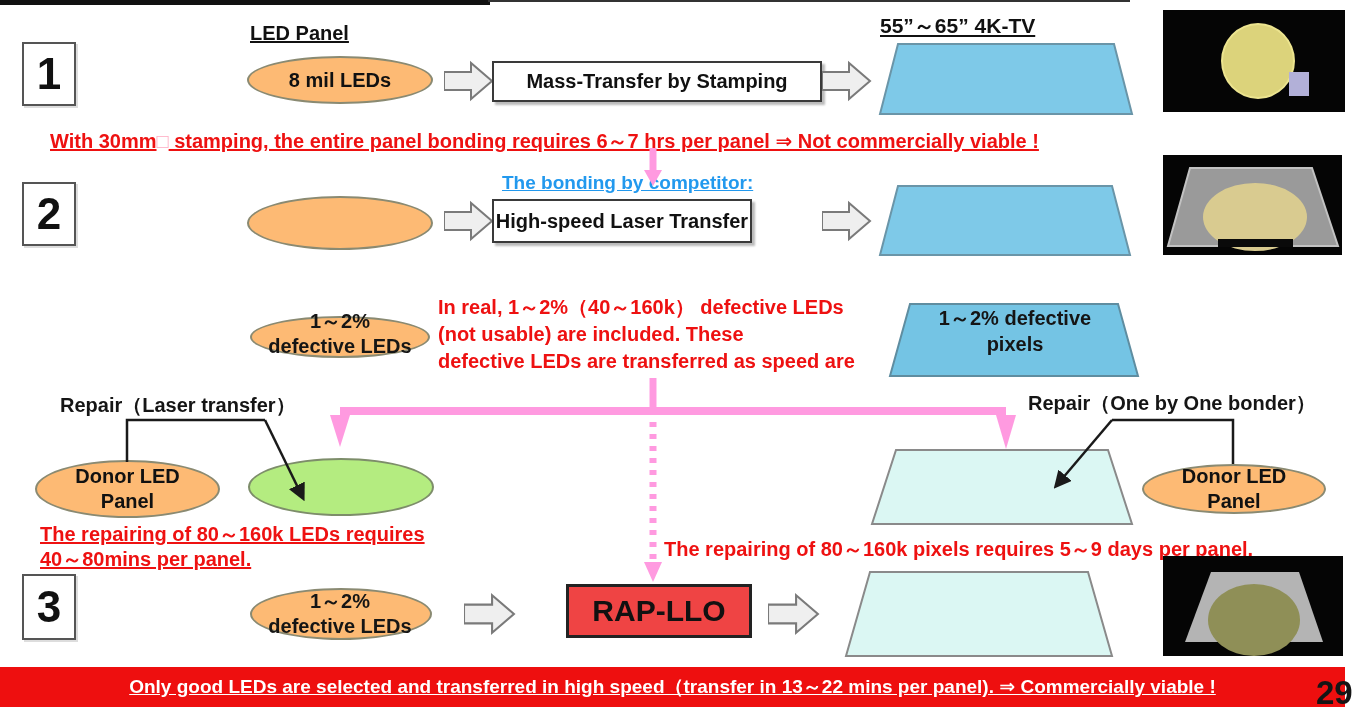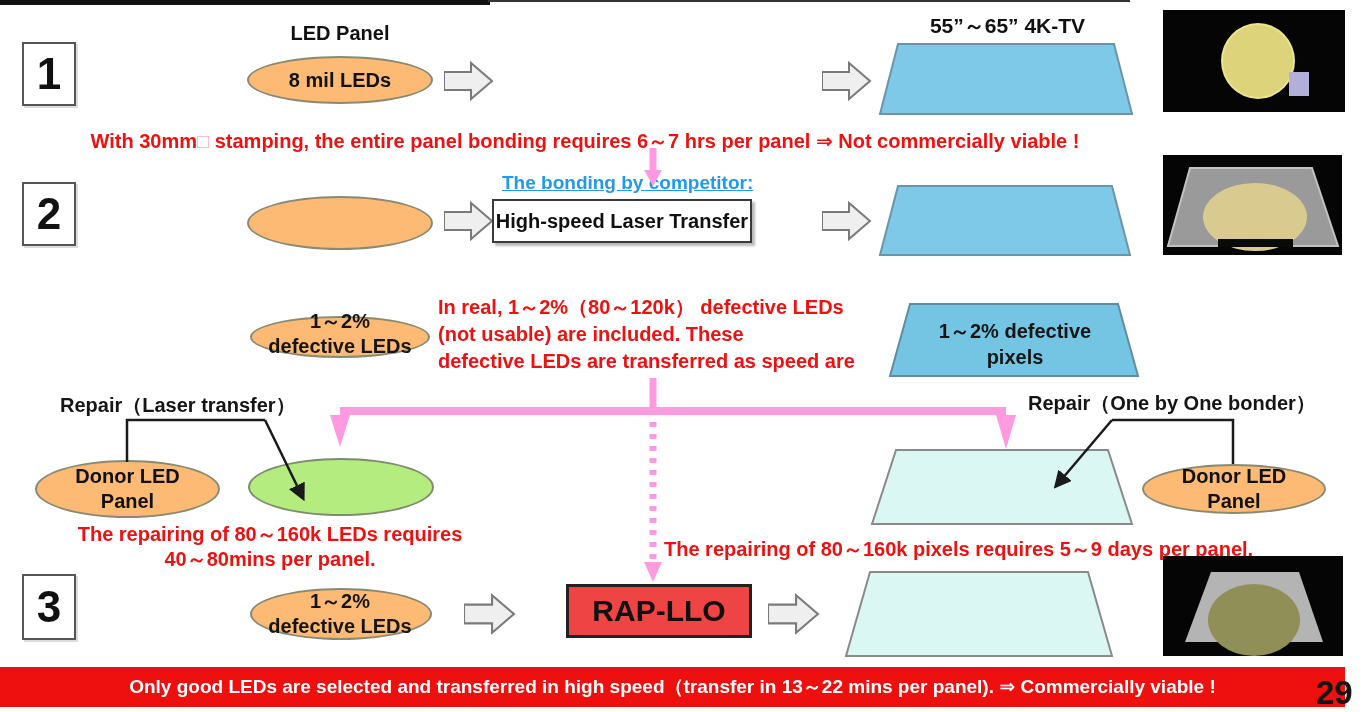--- a/index.html
+++ b/index.html
@@ -1,34 +1,34 @@
 <!DOCTYPE html>
 <html><head>
 <meta charset="utf-8">
 <style>
   html,body{margin:0;padding:0;background:#fff;}
   #slide{position:relative;width:1367px;height:712px;background:#ffffff;overflow:hidden;
          font-family:"Liberation Sans","DejaVu Sans",sans-serif;font-weight:bold;color:#111;}
   .abs{position:absolute;box-sizing:border-box;}
-  .center{text-align:center;}
+  .center{text-decoration:underline;}
   .nowrap{white-space:nowrap;}
   .red{color:#ee1111;}
   .blk{color:#151515;}
   .f20{font-size:20px;}
   .f21{font-size:21px;}
   .ellipse{border-radius:50%;background:#fdba74;border:2px solid #8a8a72;}
   .green{background:#b4ec80;border:2px solid #7d8d6a;}
   .numbox{background:#fff;border:2px solid #555;display:flex;align-items:center;justify-content:center;
           font-size:44px;box-shadow:2px 2px 0 #ddd;}
   .procbox{background:#fff;border:2px solid #3a3a3a;display:flex;align-items:center;justify-content:center;
            font-size:20px;box-shadow:3px 3px 2px #bbb;}
   .colcenter{display:flex;flex-direction:column;align-items:center;justify-content:center;line-height:25px;}
   .heading-blue{color:#2299ee;text-decoration:underline;font-size:19px;}
   .banner{background:#ee0f0f;display:flex;align-items:center;justify-content:center;}
-  .banner span{color:#fff;font-size:19px;white-space:nowrap;}
+  .banner span{color:#fff;font-size:19px;white-space:nowrap;text-decoration:underline;}
   .pagenum{color:#151515;font-size:33px;}
   .photo{background:#050505;}
   .sq{display:inline-block;color:#ffaac0;}
   svg{display:block;}
 </style>
 </head>
 <body>
 
 <div id="slide">
 
@@ -42,20 +42,23 @@
   <div class="abs center f20 nowrap" style="left:250px;top:22px;width:180px;">LED  Panel</div>
 
   <div class="abs ellipse colcenter" style="left:247px;top:56px;width:186px;height:48px;">
     <span class="f20 nowrap">8 mil LEDs</span>
   </div>
 
   <svg class="abs" style="left:444px;top:60px;" width="50" height="42" viewBox="0 0 50 42">
     <polygon points="0,12 27,12 27,3 48,21 27,39 27,30 0,30" fill="#efefef" stroke="#7a7a7a" stroke-width="2"></polygon>
   </svg>
 
+  <div class="abs procbox nowrap" style="left:492px;top:61px;width:330px;height:41px;">
+    <span>Mass-Transfer by Stamping</span>
+  </div>
 
   <svg class="abs" style="left:822px;top:60px;" width="50" height="42" viewBox="0 0 50 42">
     <polygon points="0,12 27,12 27,3 48,21 27,39 27,30 0,30" fill="#efefef" stroke="#7a7a7a" stroke-width="2"></polygon>
   </svg>
 
   <div class="abs center f21 nowrap" style="left:880px;top:12px;width:255px;">55”～65”  4K-TV</div>
 
   <svg class="abs" style="left:876px;top:42px;" width="260" height="74" viewBox="0 0 260 74">
     <polygon points="22,2 238,2 256,72 4,72" fill="#7ec9e8" stroke="#6a95a8" stroke-width="2"></polygon>
   </svg>
@@ -102,29 +105,29 @@
   </div>
 
 
   <div class="abs ellipse" style="left:250px;top:316px;width:180px;height:42px;"></div>
   <div class="abs colcenter blk" style="left:230px;top:306px;width:220px;height:56px;">
     <span class="f20 nowrap">1～2%</span>
     <span class="f20 nowrap">defective LEDs</span>
   </div>
 
   <div class="abs red f20" style="left:438px;top:294px;width:475px;line-height:27px;">
-    <div class="nowrap">In real, 1～2%（80～120k） defective LEDs</div>
+    <div class="nowrap">In real, 1～2%（40～160k） defective LEDs</div>
     <div class="nowrap">(not usable) are included.  These</div>
     <div class="nowrap">defective LEDs are transferred as speed are</div>
   </div>
 
   <svg class="abs" style="left:886px;top:302px;" width="256" height="76" viewBox="0 0 256 76">
     <polygon points="24,2 232,2 252,74 4,74" fill="#74c4e4" stroke="#5f8da0" stroke-width="2"></polygon>
   </svg>
-  <div class="abs colcenter blk" style="left:890px;top:313px;width:250px;height:62px;line-height:26px;">
+  <div class="abs colcenter blk" style="left:890px;top:300px;width:250px;height:62px;line-height:26px;">
     <span class="f20 nowrap">1～2% defective</span>
     <span class="f20 nowrap">pixels</span>
   </div>
 
   <div class="abs blk f20 nowrap" style="left:60px;top:392px;">Repair（Laser transfer）</div>
   <div class="abs blk f20 nowrap" style="left:1028px;top:390px;">Repair（One by One bonder）</div>
 
   <div class="abs ellipse colcenter" style="left:35px;top:460px;width:185px;height:58px;overflow:visible;">
     <span class="f20 nowrap">Donor LED</span>
     <span class="f20 nowrap">Panel</span>

